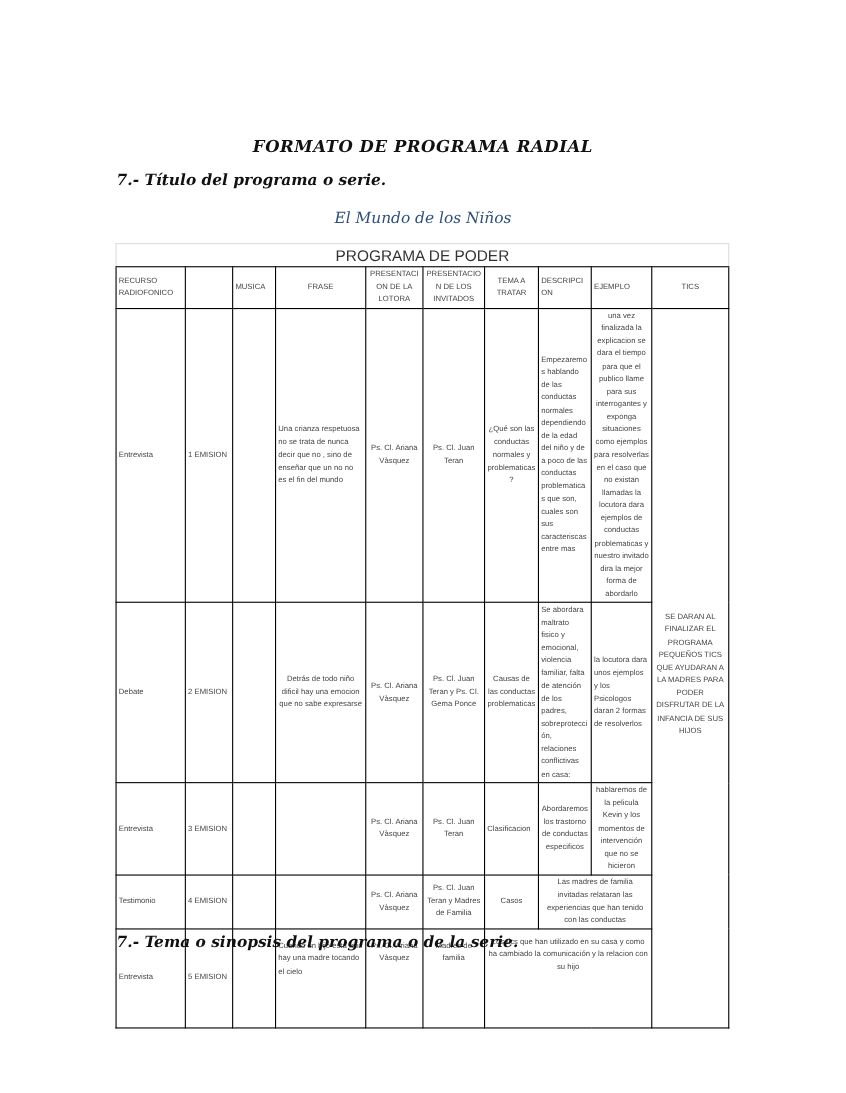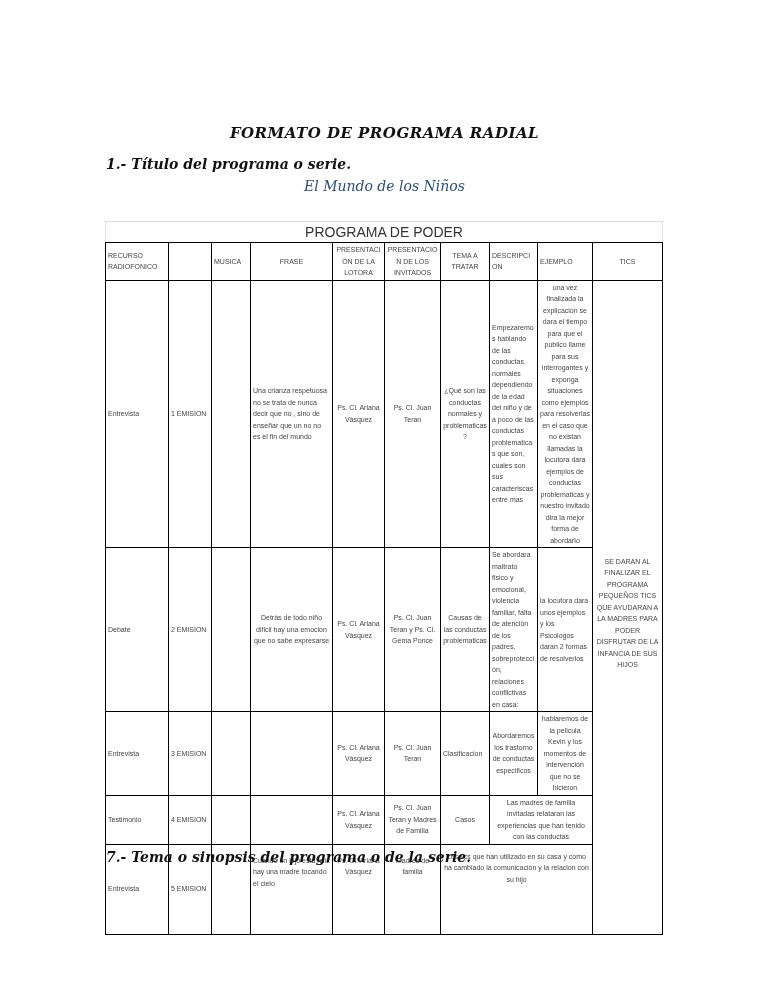--- a/index.html
+++ b/index.html
@@ -1,41 +1,41 @@
 <!DOCTYPE html>
 <html><head>
   <meta charset="utf-8">
   <style>
     html, body { margin: 0; padding: 0; background: #ffffff; }
     body { width: 769px; height: 994px; position: relative; overflow: hidden; font-family: "Liberation Sans", sans-serif; color: #222; }
     .script { font-family: "DejaVu Serif", serif; font-style: italic; font-weight: bold; }
     .doc-title { position: absolute; left: 0; width: 769px; top: 124px; text-align: center; font-size: 15px; letter-spacing: 0.5px; color: #111; }
     .section1 { position: absolute; left: 106px; top: 156px; font-size: 14px; color: #111; }
-    .program-name { position: absolute; left: 0; width: 769px; top: 178px; text-align: center; font-size: 14px; color: #2e4f7a; font-weight: normal; }
+    .program-name { position: absolute; left: 0; width: 769px; top: 191px; text-align: center; font-size: 14px; color: #2e4f7a; font-weight: normal; }
     .section2 { position: absolute; left: 106px; top: 849px; font-size: 14px; color: #111; }
 
     table.radio { position: absolute; left: 105px; top: 221px; border-collapse: collapse; table-layout: fixed; width: 557px; }
     table.radio td { border: 1px solid #000; font-size: 7px; line-height: 11.5px; color: #444; padding: 1px 2px; vertical-align: middle; overflow: hidden; word-wrap: break-word; }
     table.radio td.banner { border: 1px solid #ddd; border-bottom: 1px solid #000; font-size: 14px; color: #333; text-align: center; padding: 0; height: 20px; line-height: 20px; }
     table.radio td.c { text-align: center; }
     table.radio td.l { text-align: left; }
     table.radio tr.hdr td { height: 34px; }
     table.radio tr.r1 td { height: 228px; }
     table.radio tr.r2 td { height: 115px; }
     table.radio tr.r3 td { height: 63px; }
     table.radio tr.r4 td { height: 33px; }
     table.radio tr.r5 td { height: 78px; }
     table.radio td.tics { border-left: 1px solid #000; border-right: 1px solid #000; border-top: 1px solid #000; vertical-align: top; }
     .tics-text { text-align: center; padding-top: 274px; line-height: 11.5px; }
   </style>
 </head>
 <body>
 
 <div class="doc-title script">FORMATO DE PROGRAMA RADIAL</div>
-<div class="section1 script">1.- Título del programa o serie.</div>
+<div class="section1 script">7.- Título del programa o serie.</div>
 <div class="program-name script">El Mundo de los Niños</div>
 
 <table class="radio">
   <colgroup>
     <col style="width:63px">
       <col style="width:43px">
       <col style="width:39px">
       <col style="width:82px">
       <col style="width:52px">
       <col style="width:56px">

